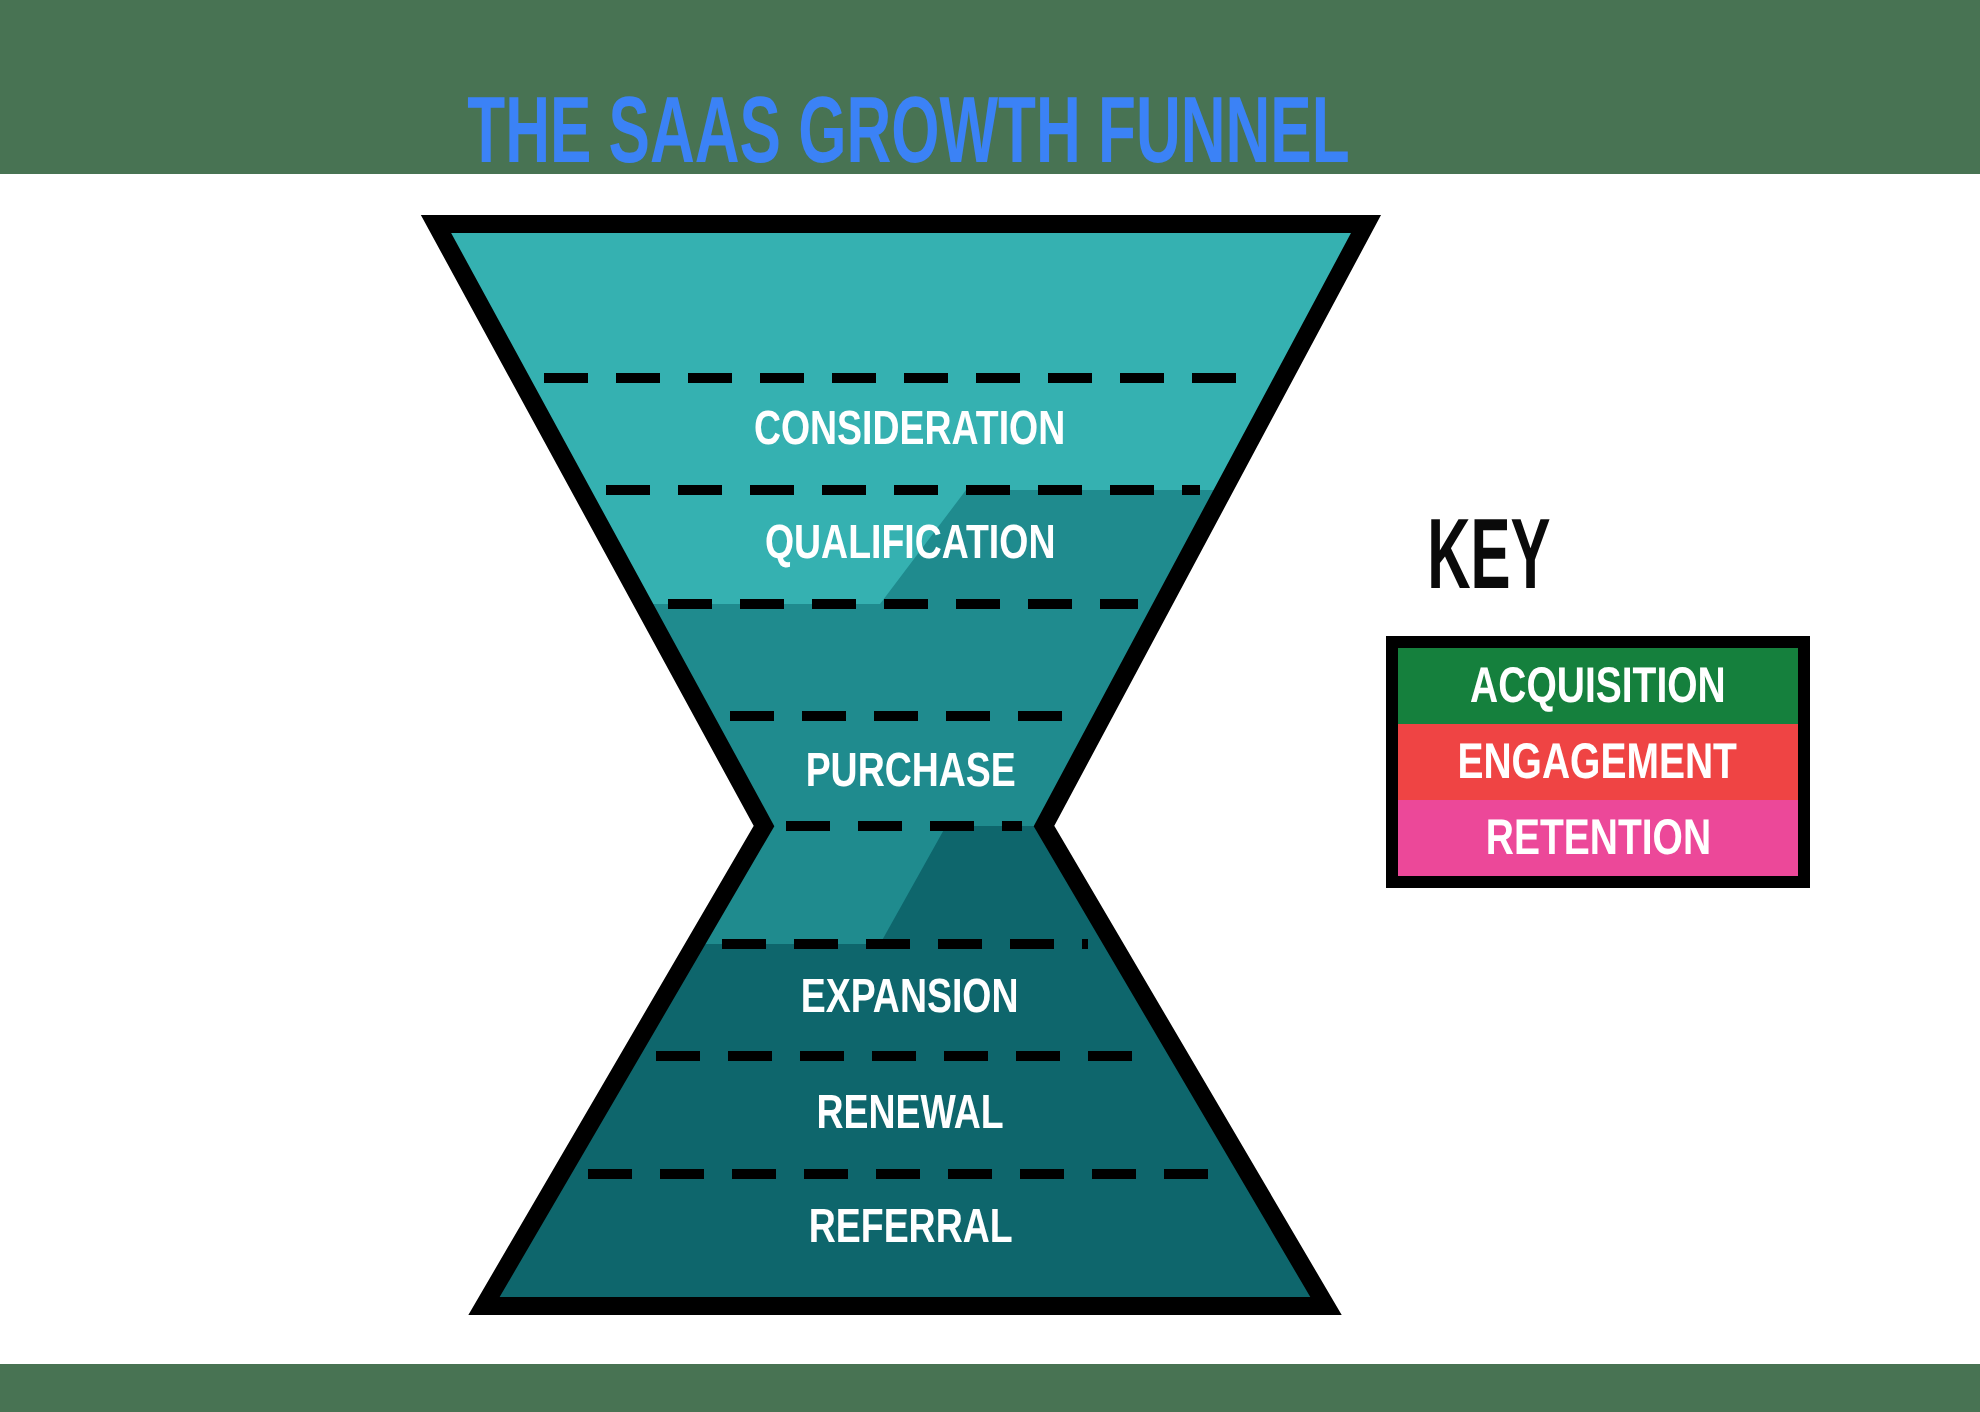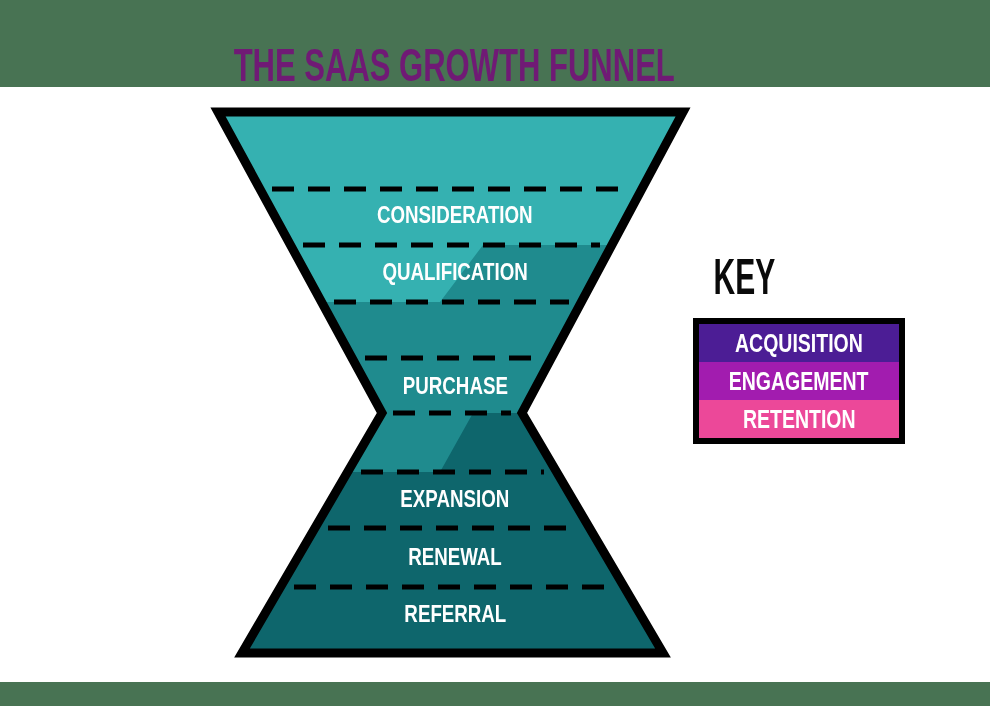--- a/index.html
+++ b/index.html
@@ -8,21 +8,21 @@
   .canvas {
     position:relative; width:990px; height:706px;
     background:#ffffff; overflow:hidden;
   }
   .banner { position:absolute; left:0; width:990px; }
   .banner.top { top:0; height:87px; }
   .banner.bottom { top:682px; height:24px; }
 
   .page-title {
     position:absolute; top:41px; left:0; width:908px;
-    text-align:center; color:#701a75;
+    text-align:center; color:#3b82f6;
     font-size:47px; font-weight:bold; line-height:47px;
     white-space:nowrap;
   }
   .cond { display:inline-block; transform:scaleX(.66); transform-origin:center; }
 
   .funnel-svg { position:absolute; top:0; left:0; width:990px; height:706px; }
 
   .stage-label {
     position:absolute; left:0; width:910px; text-align:center;
     color:#ffffff; font-size:24px; font-weight:bold; line-height:30px;
@@ -88,24 +88,24 @@
   <div class="stage-label" style="top:200px"><span class="cond">CONSIDERATION</span></div>
   <div class="stage-label" style="top:257px"><span class="cond">QUALIFICATION</span></div>
   <div class="stage-label" style="top:371px"><span class="cond">PURCHASE</span></div>
   <div class="stage-label" style="top:484px"><span class="cond">EXPANSION</span></div>
   <div class="stage-label" style="top:542px"><span class="cond">RENEWAL</span></div>
   <div class="stage-label" style="top:599px"><span class="cond">REFERRAL</span></div>
 
   <div class="key-title"><span class="cond">KEY</span></div>
 
   <div class="key-box">
-    <div class="key-row" style="background: #4c1d95;">
+    <div class="key-row" style="background: #15803d;">
         <span class="cond">ACQUISITION</span>
       </div>
-    <div class="key-row" style="background: #a21caf;">
+    <div class="key-row" style="background: #ef4444;">
         <span class="cond">ENGAGEMENT</span>
       </div>
     <div class="key-row" style="background: #ec4899;">
         <span class="cond">RETENTION</span>
       </div>
   </div>
 
 </div>
 
 </body></html>

